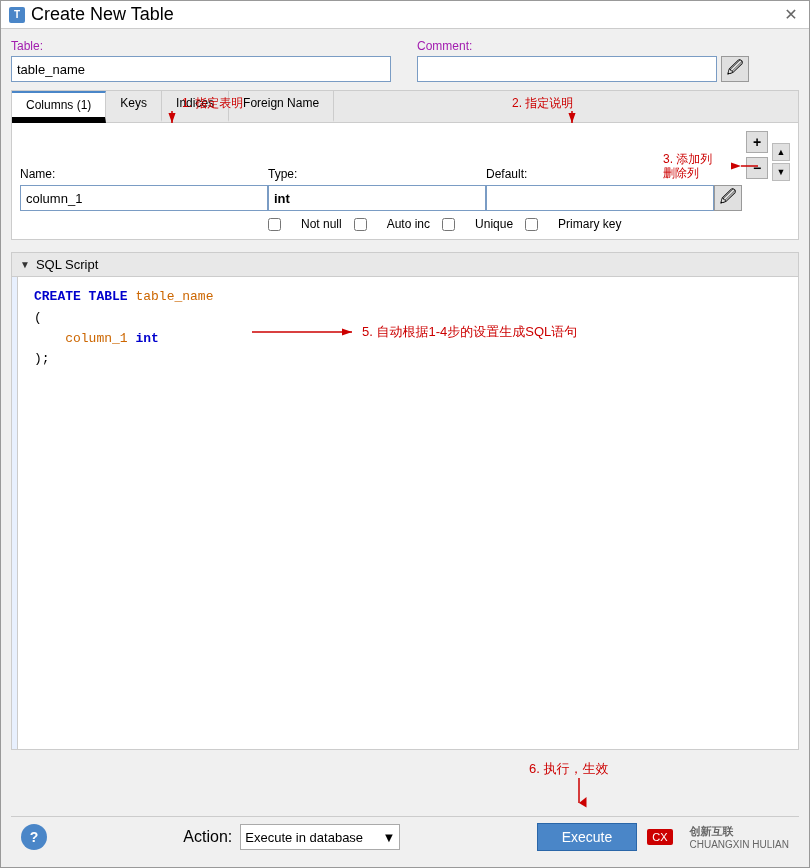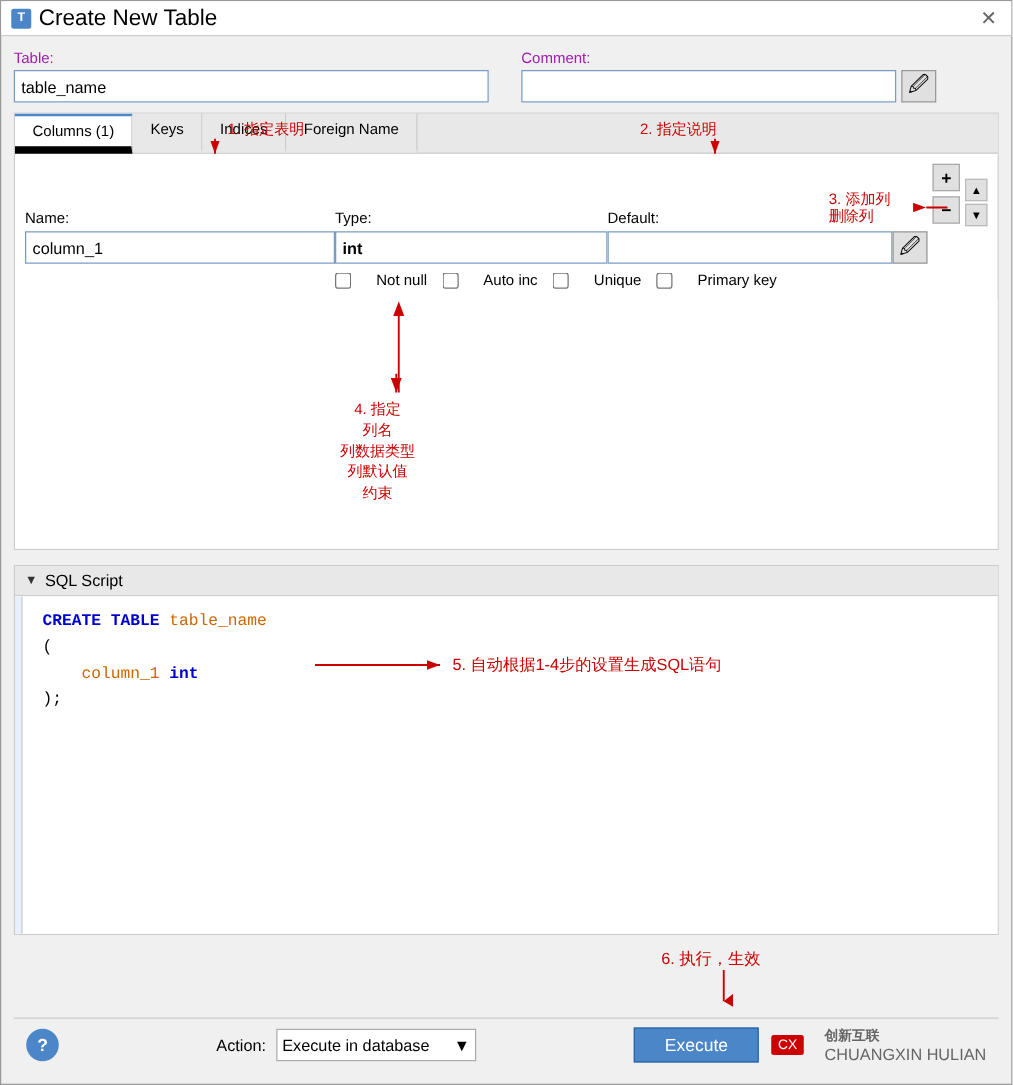--- a/index.html
+++ b/index.html
@@ -253,21 +253,21 @@
       display: flex;
       align-items: center;
       justify-content: space-between;
     }
     .action-group {
       display: flex;
       align-items: center;
       gap: 8px;
     }
     .action-label {
-      font-size: 13px;
+      font-size: 16px;
     }
     .action-select {
       height: 26px;
       font-size: 13px;
       border: 1px solid #aaa;
       background: #fff;
       padding: 2px 4px;
       display: flex;
       align-items: center;
       gap: 4px;
@@ -422,48 +422,20 @@
             <input type="checkbox" style="">
             <span>Unique</span>
           </div>
           <div class="checkbox-item">
             <input type="checkbox" style="">
             <span>Primary key</span>
           </div>
         </div>
       </div>
 
-      <div style="position:relative; height: 200px; background:#fff;">
-
-        <svg style="position:absolute;top:0;left:0;width:100%;height:100%;pointer-events:none;">
-
-          <defs>
-            <marker id="arrowhead" markerWidth="8" markerHeight="6" refX="8" refY="3" orient="auto">
-              <polygon points="0 0, 8 3, 0 6" fill="#cc0000"></polygon>
-            </marker>
-          </defs>
-
-          <line x1="190" y1="-170" x2="190" y2="-190" stroke="#cc0000" stroke-width="1.5" marker-end="url(#arrowhead)"></line>
-
-          <line x1="305" y1="60" x2="305" y2="75" stroke="#cc0000" stroke-width="1.5" marker-end="url(#arrowhead)"></line>
-        </svg>
-
-        <div class="ann" style="left:260px; top:80px; text-align:center;">
-          <span>4. 指定<br>列名<br>列数据类型<br>列默认值<br>约束</span>
-        </div>
-
-        <svg style="position:absolute;left:297px;top:0;width:20px;height:80px;pointer-events:none;">
-          <defs>
-            <marker id="ah2" markerWidth="8" markerHeight="6" refX="4" refY="3" orient="auto">
-              <polygon points="0 0, 8 3, 0 6" fill="#cc0000"></polygon>
-            </marker>
-          </defs>
-          <line x1="10" y1="75" x2="10" y2="8" stroke="#cc0000" stroke-width="1.5" marker-end="url(#ah2)"></line>
-        </svg>
-      </div>
 
       <div style="position:absolute; top:4px; left:150px; color:#ec4899; font-size:12px; pointer-events:none;">
         <svg width="180" height="30" style="overflow:visible;">
           <defs>
             <marker id="ah_ann1" markerWidth="7" markerHeight="5" refX="7" refY="2.5" orient="auto">
               <polygon points="0 0,7 2.5,0 5" fill="#cc0000"></polygon>
             </marker>
           </defs>
           <text x="20" y="12" fill="#cc0000" font-size="12" font-family="Arial">1. 指定表明</text>
           <line x1="10" y1="16" x2="10" y2="28" stroke="#cc0000" stroke-width="1.5" marker-end="url(#ah_ann1)"></line>
@@ -557,20 +529,20 @@
           <span>Execute in database</span>
           <span style="margin-left:auto;">▼</span>
         </div>
       </div>
       <div style="display:flex; align-items:center; gap:10px;">
         <button class="execute-btn">Execute</button>
         <div class="bottom-right-logo">
           <div class="logo-box">CX</div>
           <div>
             <div style="font-weight:bold;">创新互联</div>
-            <div style="font-size:13px;">CHUANGXIN HULIAN</div>
+            <div style="font-size:10px;">CHUANGXIN HULIAN</div>
           </div>
         </div>
       </div>
     </div>
 
   </div>
 </div>
 
 </body></html>

